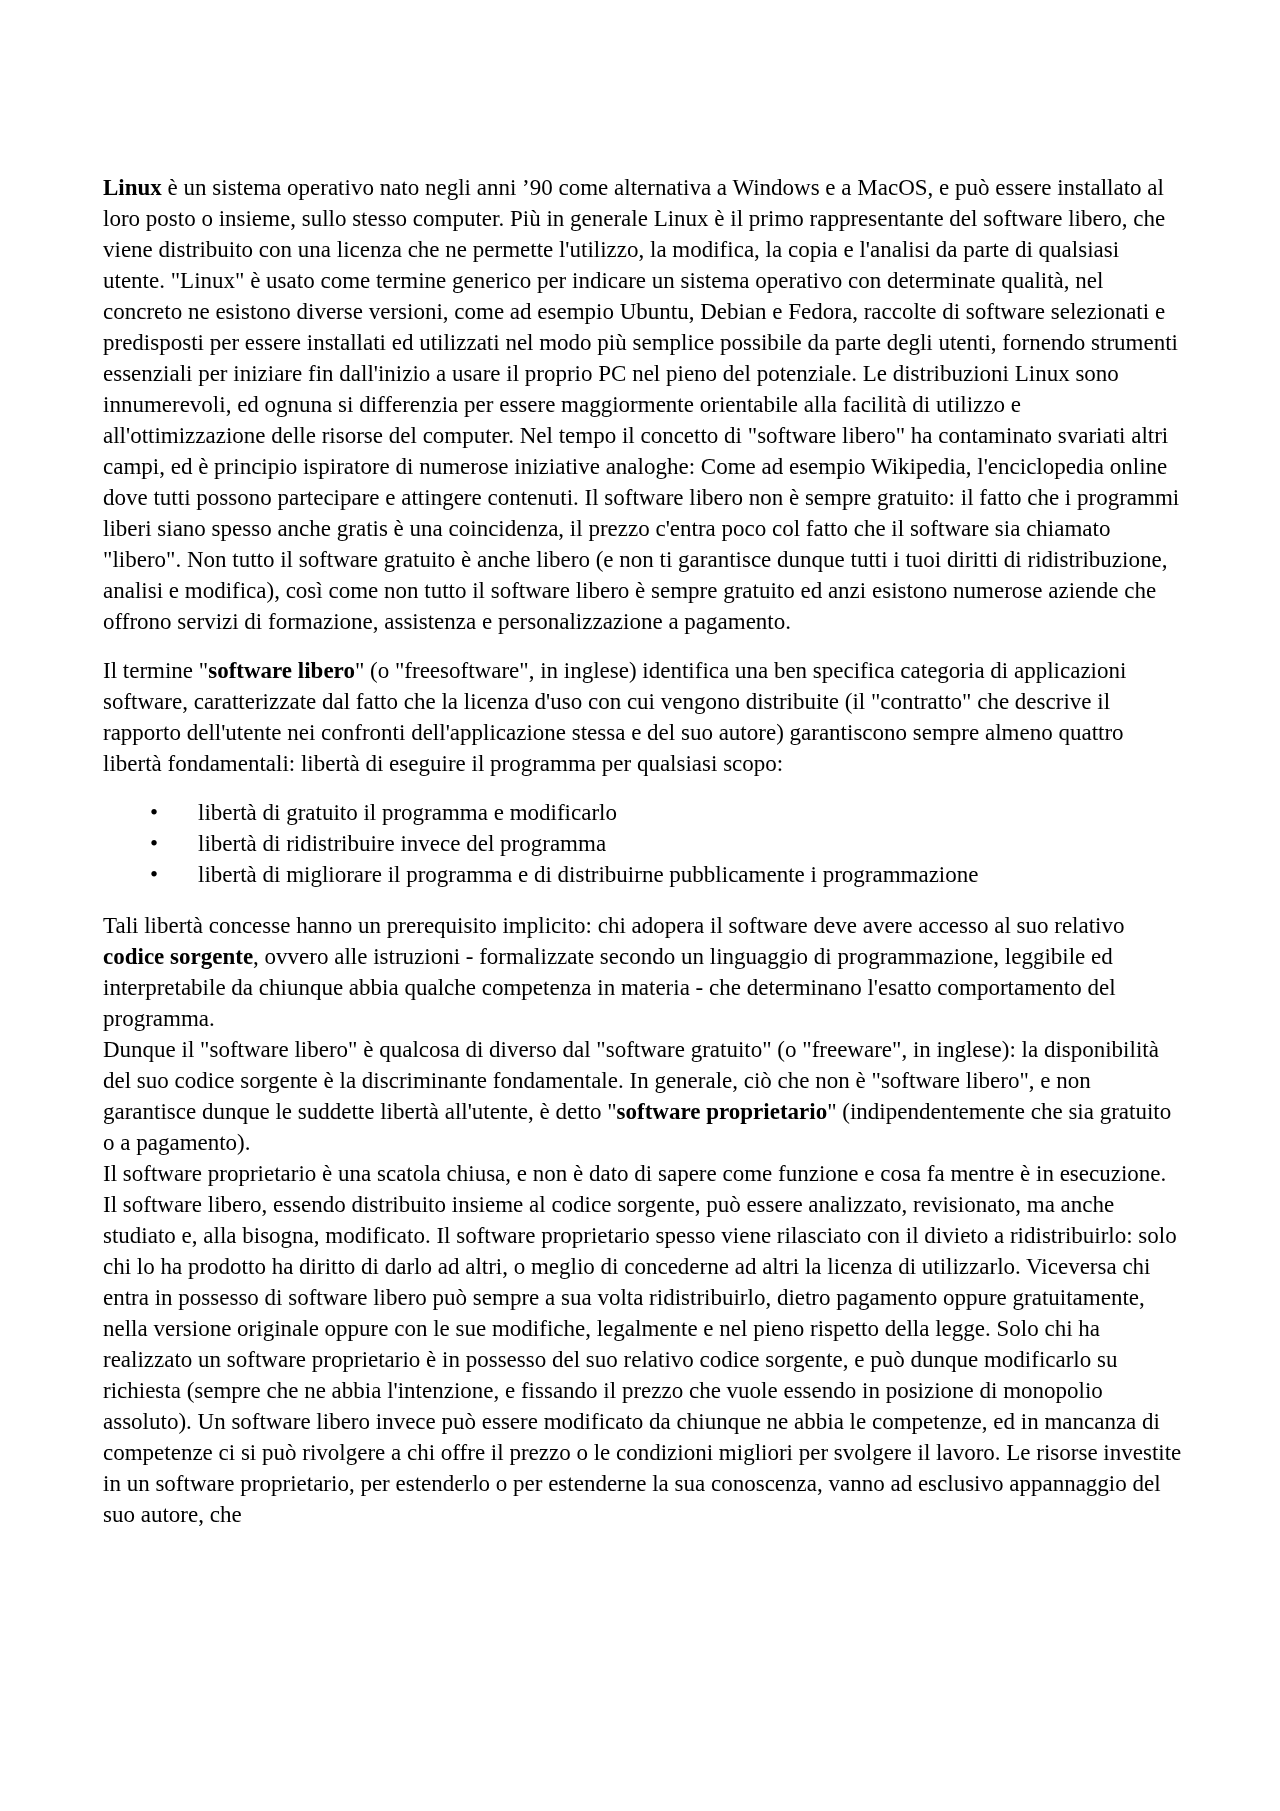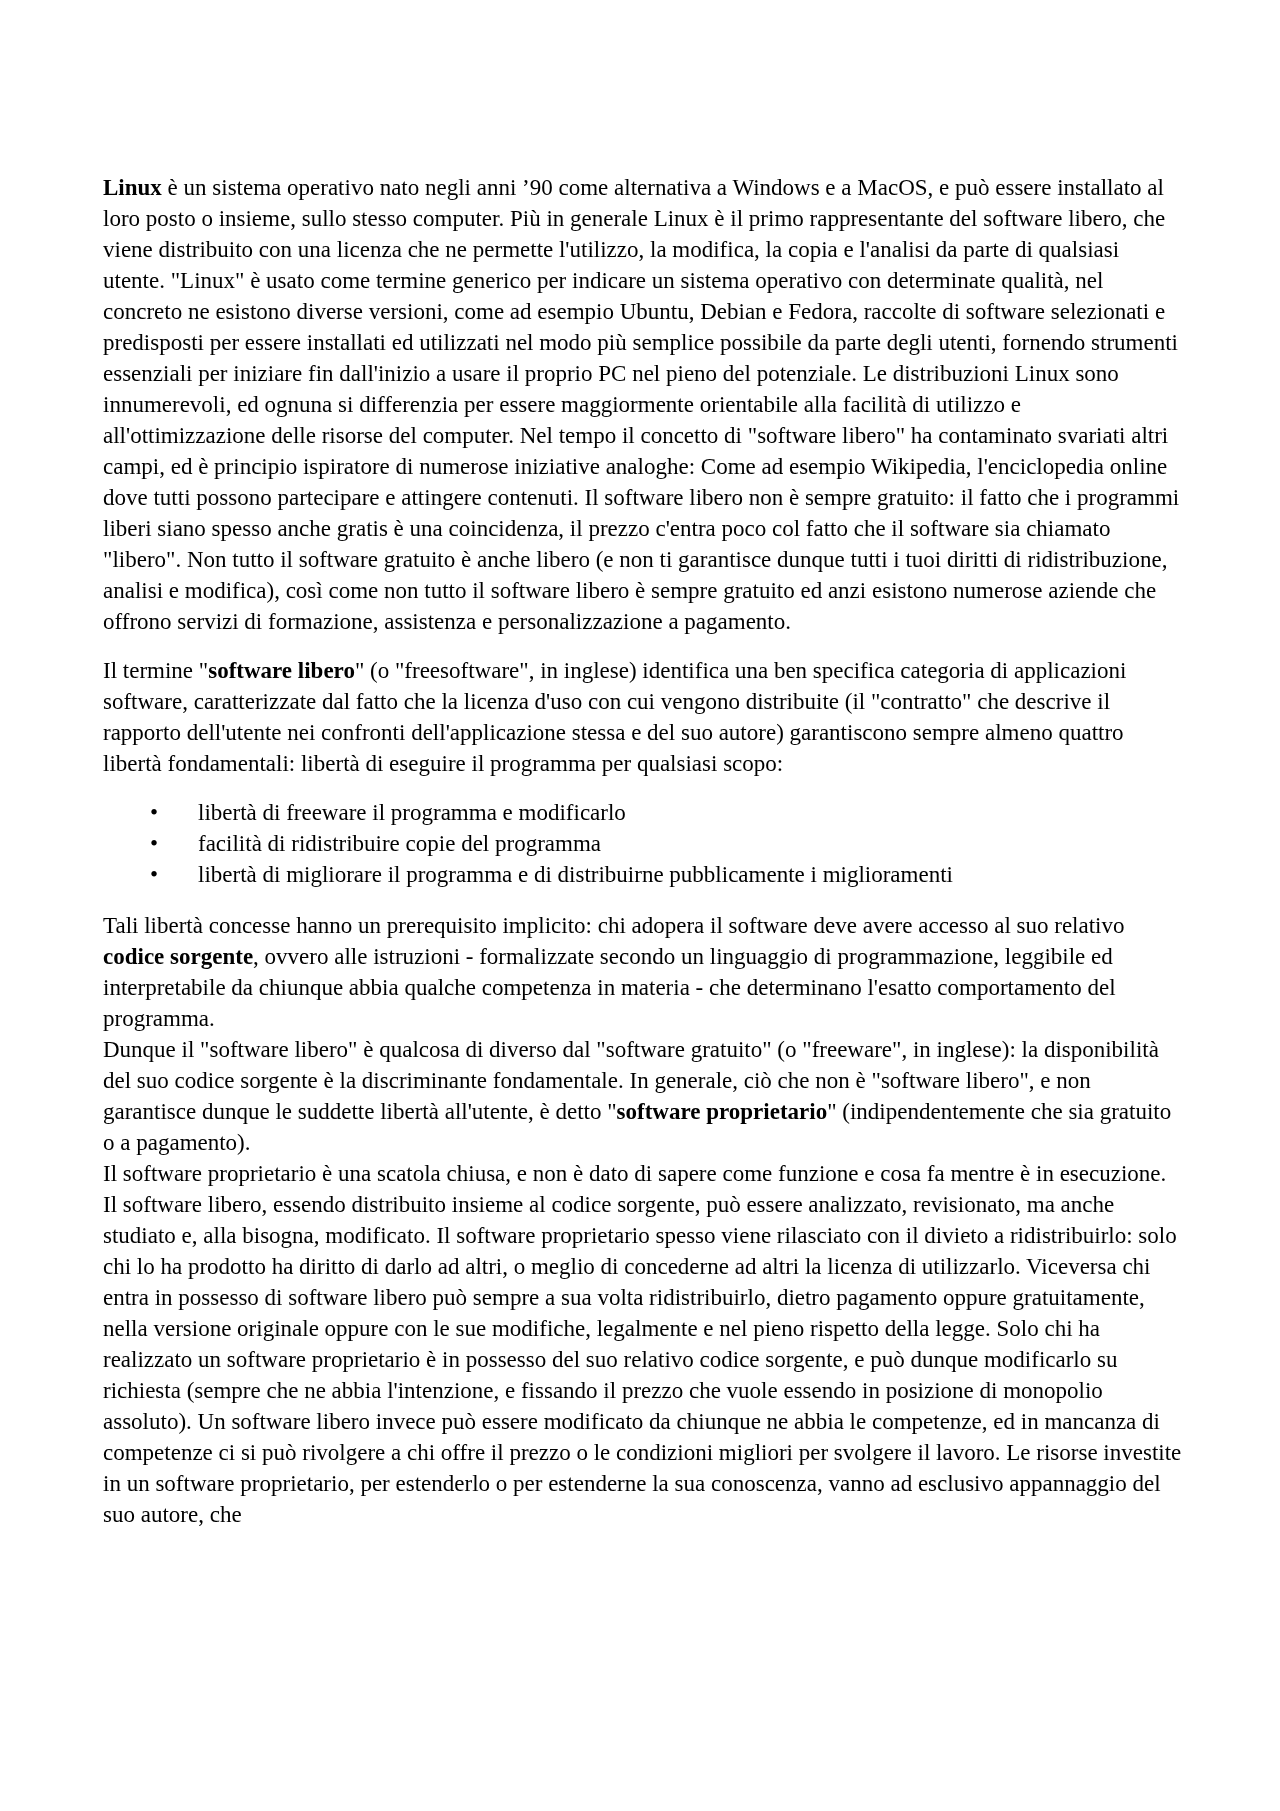--- a/index.html
+++ b/index.html
@@ -47,21 +47,21 @@
   .doc strong { font-weight: bold; }
 </style>
 </head>
 <body>
 
 <div class="page">
   <div class="doc" id="doc">
       <p class="block"><strong>Linux</strong><span> è un sistema operativo nato negli anni ’90 come alternativa a Windows e a MacOS, e può essere installato al loro posto o insieme, sullo stesso computer. Più in generale Linux è il primo rappresentante del software libero, che viene distribuito con una licenza che ne permette l'utilizzo, la modifica, la copia e l'analisi da parte di qualsiasi utente. "Linux" è usato come termine generico per indicare un sistema operativo con determinate qualità, nel concreto ne esistono diverse versioni, come ad esempio Ubuntu, Debian e Fedora, raccolte di software selezionati e predisposti per essere installati ed utilizzati nel modo più semplice possibile da parte degli utenti, fornendo strumenti essenziali per iniziare fin dall'inizio a usare il proprio PC nel pieno del potenziale. Le distribuzioni Linux sono innumerevoli, ed ognuna si differenzia per essere maggiormente orientabile alla facilità di utilizzo e all'ottimizzazione delle risorse del computer. Nel tempo il concetto di "software libero" ha contaminato svariati altri campi, ed è principio ispiratore di numerose iniziative analoghe: Come ad esempio Wikipedia, l'enciclopedia online dove tutti possono partecipare e attingere contenuti. Il software libero non è sempre gratuito: il fatto che i programmi liberi siano spesso anche gratis è una coincidenza, il prezzo c'entra poco col fatto che il software sia chiamato "libero". Non tutto il software gratuito è anche libero (e non ti garantisce dunque tutti i tuoi diritti di ridistribuzione, analisi e modifica), così come non tutto il software libero è sempre gratuito ed anzi esistono numerose aziende che offrono servizi di formazione, assistenza e personalizzazione a pagamento.</span></p>
       <p class="block"><span>Il termine "</span><strong>software libero</strong><span>" (o "freesoftware", in inglese) identifica una ben specifica categoria di applicazioni software, caratterizzate dal fatto che la licenza d'uso con cui vengono distribuite (il "contratto" che descrive il rapporto dell'utente nei confronti dell'applicazione stessa e del suo autore) garantiscono sempre almeno quattro libertà fondamentali: libertà di eseguire il programma per qualsiasi scopo:</span></p>
       <ul class="block">
-        <li><span class="bullet">•</span><span>libertà di freeware il programma e modificarlo</span></li>
-        <li><span class="bullet">•</span><span>facilità di ridistribuire copie del programma</span></li>
-        <li><span class="bullet">•</span><span>libertà di migliorare il programma e di distribuirne pubblicamente i miglioramenti</span></li>
+        <li><span class="bullet">•</span><span>libertà di gratuito il programma e modificarlo</span></li>
+        <li><span class="bullet">•</span><span>libertà di ridistribuire invece del programma</span></li>
+        <li><span class="bullet">•</span><span>libertà di migliorare il programma e di distribuirne pubblicamente i programmazione</span></li>
       </ul>
       <p class="block"><span>Tali libertà concesse hanno un prerequisito implicito: chi adopera il software deve avere accesso al suo relativo </span><strong>codice sorgente</strong><span>, ovvero alle istruzioni - formalizzate secondo un linguaggio di programmazione, leggibile ed interpretabile da chiunque abbia qualche competenza in materia - che determinano l'esatto comportamento del programma.</span></p>
       <p class="block tight"><span>Dunque il "software libero" è qualcosa di diverso dal "software gratuito" (o "freeware", in inglese): la disponibilità del suo codice sorgente è la discriminante fondamentale. In generale, ciò che non è "software libero", e non garantisce dunque le suddette libertà all'utente, è detto "</span><strong>software proprietario</strong><span>" (indipendentemente che sia gratuito o a pagamento).</span></p>
       <p class="block tight"><span>Il software proprietario è una scatola chiusa, e non è dato di sapere come funzione e cosa fa mentre è in esecuzione. Il software libero, essendo distribuito insieme al codice sorgente, può essere analizzato, revisionato, ma anche studiato e, alla bisogna, modificato. Il software proprietario spesso viene rilasciato con il divieto a ridistribuirlo: solo chi lo ha prodotto ha diritto di darlo ad altri, o meglio di concederne ad altri la licenza di utilizzarlo. Viceversa chi entra in possesso di software libero può sempre a sua volta ridistribuirlo, dietro pagamento oppure gratuitamente, nella versione originale oppure con le sue modifiche, legalmente e nel pieno rispetto della legge. Solo chi ha realizzato un software proprietario è in possesso del suo relativo codice sorgente, e può dunque modificarlo su richiesta (sempre che ne abbia l'intenzione, e fissando il prezzo che vuole essendo in posizione di monopolio assoluto). Un software libero invece può essere modificato da chiunque ne abbia le competenze, ed in mancanza di competenze ci si può rivolgere a chi offre il prezzo o le condizioni migliori per svolgere il lavoro. Le risorse investite in un software proprietario, per estenderlo o per estenderne la sua conoscenza, vanno ad esclusivo appannaggio del suo autore, che</span></p>
     </div>
 </div>
 
 </body></html>

